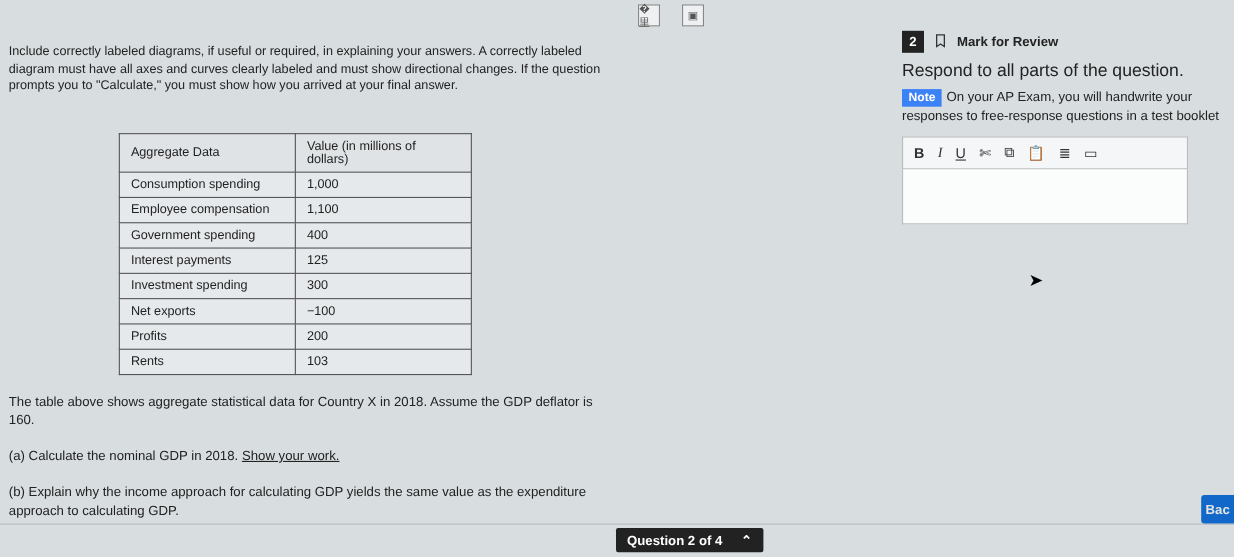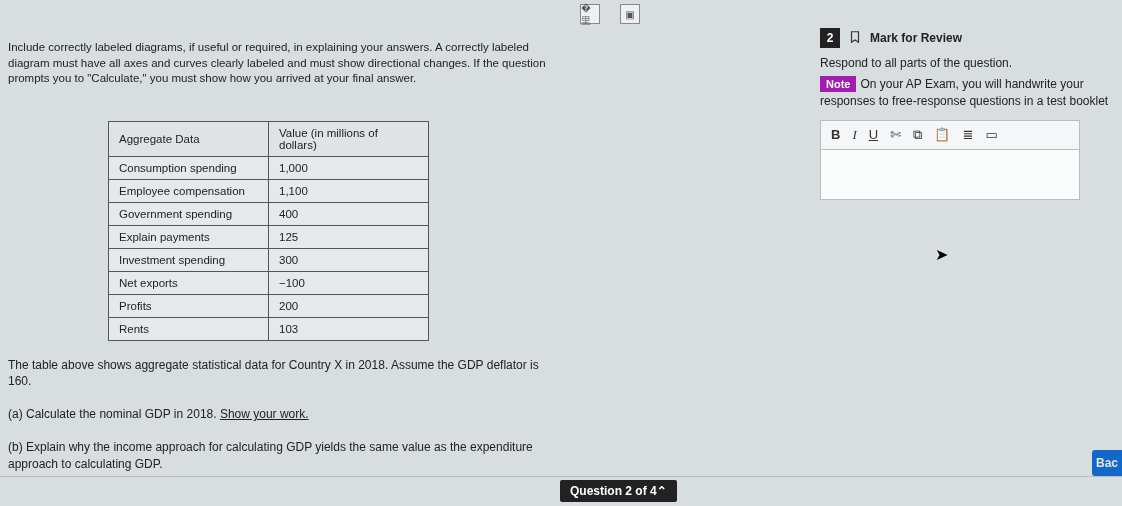--- a/index.html
+++ b/index.html
@@ -63,24 +63,24 @@
     width: 300px;
   }
   .qnum-row { display:flex; align-items:center; gap:8px; margin-bottom:8px;}
   .qnum {
     background:#222; color:#fff; font-weight:bold;
     width:20px;height:20px;display:flex;align-items:center;justify-content:center;
     font-size:12px;
   }
   .bookmark-icon svg { width:14px;height:14px; }
   .mark-text { font-size:12px;font-weight:bold; }
-  .respond-line { font-size:12px; margin-bottom:6px;}
+  .respond-line { font-size:16px; margin-bottom:6px;}
   .note-row { font-size:12px; margin-bottom:10px; line-height:1.4;}
   .note-badge {
-    background:#a21caf;color:#fff;padding:2px 6px;font-size:11px;
+    background:#3b82f6;color:#fff;padding:2px 6px;font-size:11px;
     margin-right:4px;font-weight:bold;
   }
   .toolbar {
     display:flex;align-items:center;gap:12px;
     border:1px solid #bbb;background:#f4f6f7;
     padding:6px 10px;font-size:13px;
     width:260px;
   }
   .toolbar .tb { cursor:pointer; color:#333; }
   .toolbar .tb.bold{font-weight:bold;}
@@ -96,21 +96,21 @@
   }
   .footer-bar {
     position:absolute;bottom:0;left:0;right:0;
     height:30px;background:transparent;
     border-top:1px solid #bbb;
   }
   .question-pill {
     position:absolute;bottom:4px;left:560px;
     background:#222;color:#fff;font-size:12px;font-weight:bold;
     padding:4px 10px;border-radius:2px;
-    display:flex;align-items:center;gap:0;
+    display:flex;align-items:center;gap:17px;
   }
   .back-btn{
     position:absolute;right:0;bottom:30px;
     background:#1168c9;color:#e5e5e5;font-size:12px;font-weight:bold;
     padding:6px 4px;border-radius:3px 0 0 3px;
   }
 </style>
 </head>
 <body>
 
@@ -134,21 +134,21 @@
         </tr>
     <tr>
           <td>Employee compensation</td>
           <td>1,100</td>
         </tr>
     <tr>
           <td>Government spending</td>
           <td>400</td>
         </tr>
     <tr>
-          <td>Explain payments</td>
+          <td>Interest payments</td>
           <td>125</td>
         </tr>
     <tr>
           <td>Investment spending</td>
           <td>300</td>
         </tr>
     <tr>
           <td>Net exports</td>
           <td>−100</td>
         </tr>

